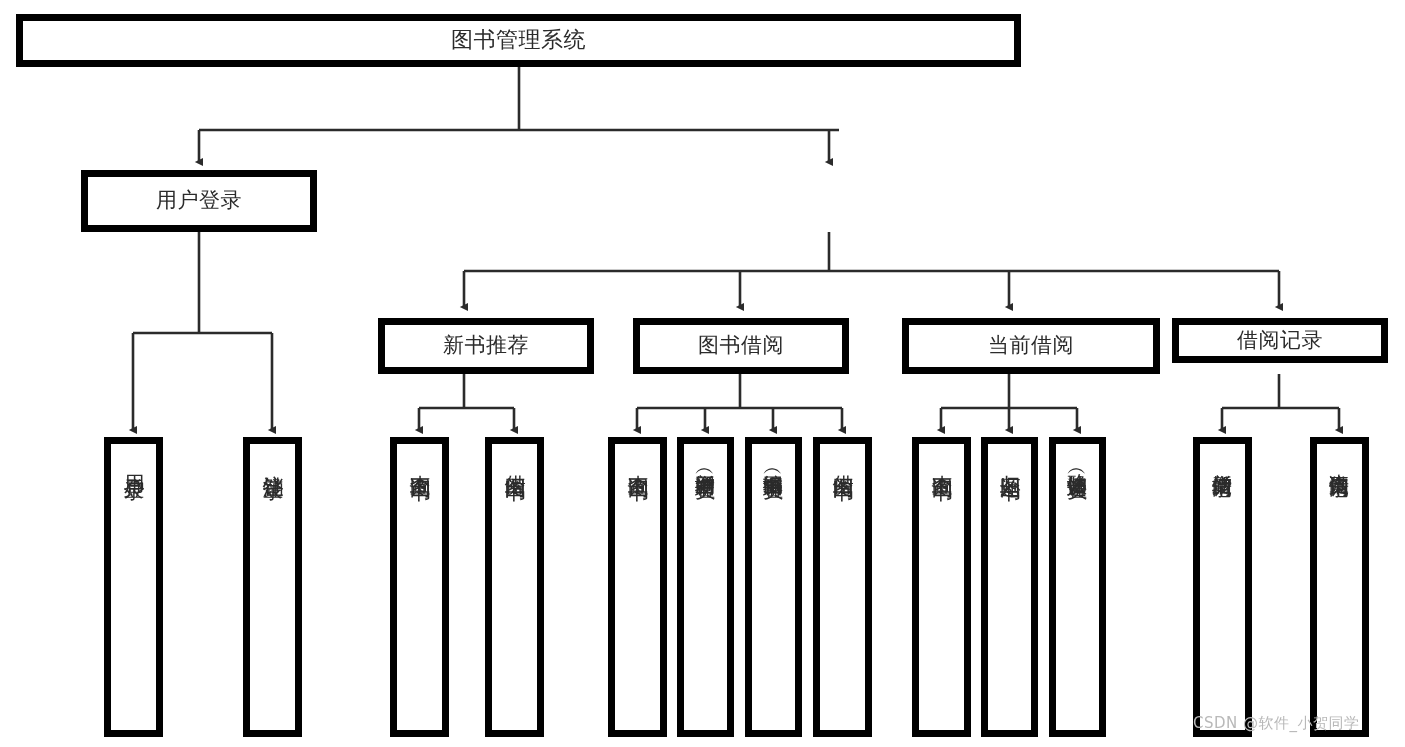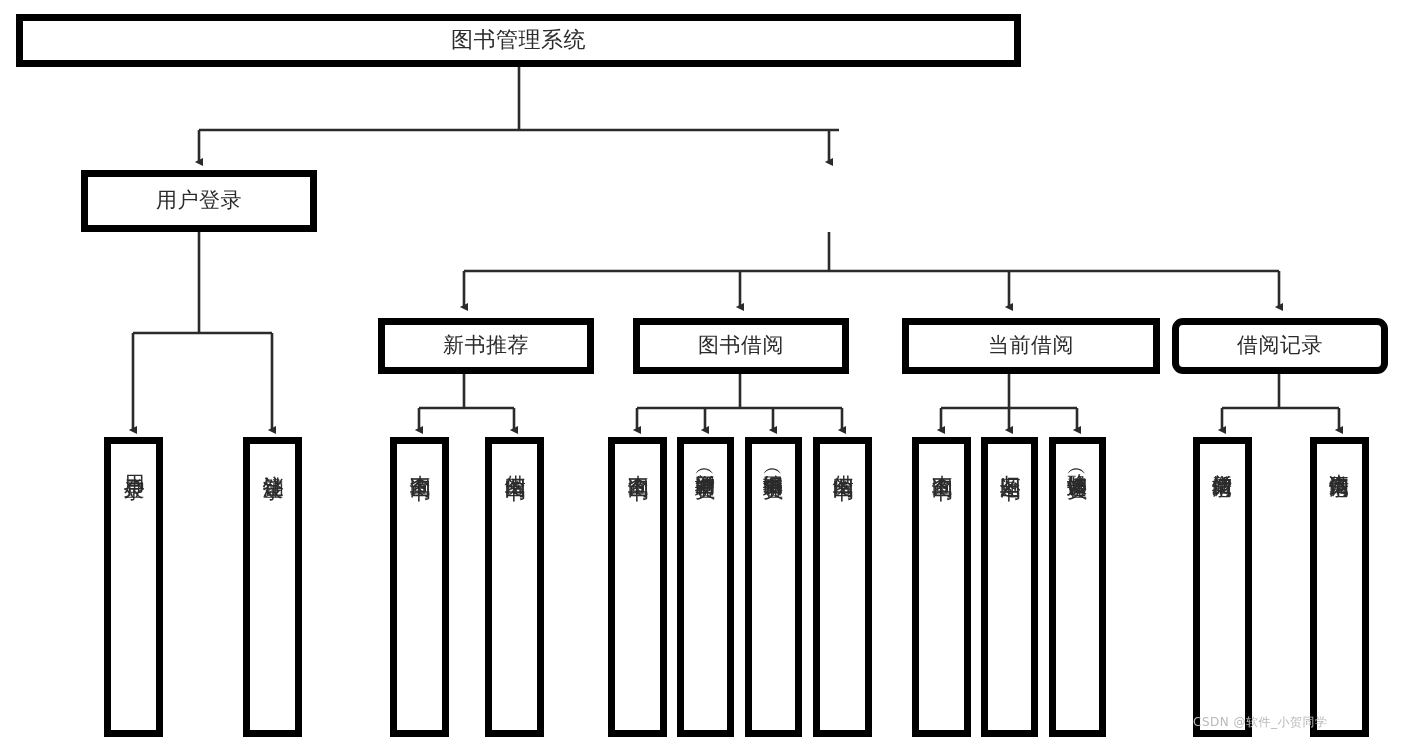--- a/index.html
+++ b/index.html
@@ -62,21 +62,21 @@
     white-space: nowrap;
     display: block;
   }
   .node.v.tall .label {
     font-size: 20px;
     line-height: 1.3;
     letter-spacing: 1px;
   }
   .watermark {
     position: absolute;
-    font-size: 12px;
+    font-size: 15px;
     color: #b9b9b9;
     white-space: nowrap;
     letter-spacing: 0.5px;
   }
 </style>
 </head>
 <body>
 
 <div id="canvas">
 
@@ -140,21 +140,21 @@
 
   <div class="node h" style="left:361px; top:318px; width:216px; height:56px;margin-left:17px;">
     <span class="label">新书推荐</span>
   </div>
   <div class="node h" style="left:633px; top:318px; width:216px; height:56px;text-align:center;">
     <span class="label">图书借阅</span>
   </div>
   <div class="node h" style="left:902px; top:318px; width:258px; height:56px;">
     <span class="label">当前借阅</span>
   </div>
-  <div class="node h" style="left:1172px; top:318px; width:216px; height:56px;border-radius:11px;">
+  <div class="node h" style="left:1172px; top:318px; width:216px; height:45px;">
     <span class="label">借阅记录</span>
   </div>
 
   <div class="node v" style="left:104px; top:437px; width:59px; height:300px;">
     <span class="label">用户登录</span>
   </div>
   <div class="node v" style="left:243px; top:437px; width:59px; height:300px;">
     <span class="label">注销登录</span>
   </div>
 

